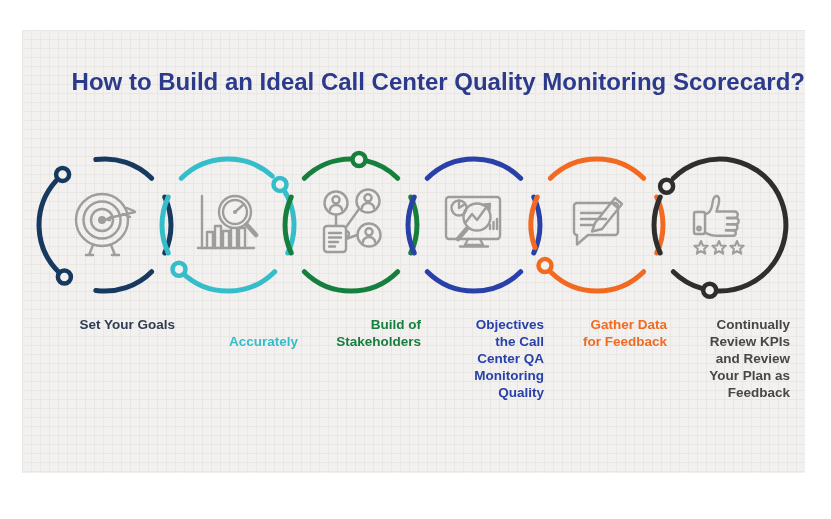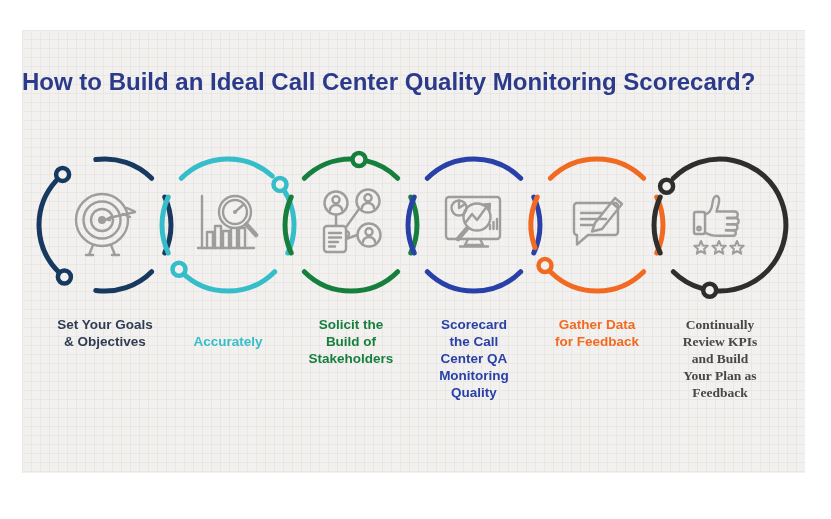--- a/index.html
+++ b/index.html
@@ -9,31 +9,31 @@
   }
   .card{
     position:absolute;left:22px;top:30px;width:783px;height:443px;
     background-color:var(--card-bg,#f2f1ef);
     background-image:
       linear-gradient(var(--grid-line,#e8e7e4) 1px, transparent 1px),
       linear-gradient(90deg, var(--grid-line,#e8e7e4) 1px, transparent 1px);
     background-size:9px 9px;
   }
   .title{
-    position:absolute;left:0;top:38px;width:100%;text-align:left;
+    position:absolute;left:0;top:38px;width:100%;text-align:right;
     font-size:24px;font-weight:bold;letter-spacing:0;color:#2b3a8a;
   }
   .step{position:absolute;width:0;height:0;}
   .ring-svg{position:absolute;width:152px;height:152px;left:-76px;top:-76px;overflow:visible;}
   .icon-svg{position:absolute;width:80px;height:80px;left:-40px;top:-41px;}
   .icon-svg .ln{fill:none;stroke:var(--icon-stroke,#9d9d9d);stroke-width:2.4;stroke-linecap:round;stroke-linejoin:round;}
   .icon-svg .thick{stroke-width:4.6;}
   .icon-svg .fl{fill:var(--icon-stroke,#9d9d9d);stroke:none;}
   .step-label{
-    position:absolute;width:140px;left:-70px;top:91px;text-align:center;
+    position:absolute;width:140px;left:-70px;top:91px;text-align:right;
     font-size:13.5px;font-weight:bold;line-height:17px;color:#333;
   }
 </style>
 </head>
 <body>
 
 <div class="page">
   <div class="card">
 
     <div class="title" style="color: rgb(43, 58, 138);">How to Build an Ideal Call Center Quality Monitoring Scorecard?</div>
@@ -52,21 +52,20 @@
         <circle class="ln" cx="37" cy="36" r="18.5"></circle>
         <circle class="ln" cx="37" cy="36" r="11"></circle>
         <circle class="fl" cx="37" cy="36" r="4"></circle>
         <path class="ln" d="M28,61 L24,71 M21,71 h7 M46,61 L50,71 M47,71 h7"></path>
         <path class="ln" d="M44,34 L70,28"></path>
         <path class="fl" d="M37,36 l11,-5 l-2.5,6.5 z"></path>
         <path class="ln" d="M62,24 l7,3 M58,30 l7,3"></path>
       </svg>
       <div class="step-label" style="color: rgb(47, 61, 82);">
           <div>Set Your Goals</div>
-          <div>&amp; Objectives</div>
         </div>
     </div>
 
     <div class="step" style="left:206px;top:195px;">
       <svg class="ring-svg" viewBox="-76 -76 152 152">
           <path d="M59.8,27.9 A66,66 0 0 0 55.4,-35.9" fill="none" stroke="#35bdc9" stroke-width="5" stroke-linecap="round"></path>
           <path d="M44.2,-49.0 A66,66 0 0 0 -46.7,-46.7" fill="none" stroke="#35bdc9" stroke-width="5" stroke-linecap="round"></path>
           <path d="M-59.8,-27.9 A66,66 0 0 0 -59.8,27.9" fill="none" stroke="#35bdc9" stroke-width="5" stroke-linecap="round"></path>
           <path d="M-46.7,46.7 A66,66 0 0 0 46.7,46.7" fill="none" stroke="#35bdc9" stroke-width="5" stroke-linecap="round"></path>
           <circle cx="52.0" cy="-40.6" r="6.5" fill="#f2f1ef" stroke="#35bdc9" stroke-width="4.5"></circle>
@@ -105,21 +104,20 @@
         <path class="ln" d="M51,24 a6,5 0 0 1 12,0"></path>
         <circle class="ln" cx="58" cy="51" r="11.5" style="fill:#f2f1ef"></circle>
         <circle class="ln" cx="58" cy="47.8" r="3.6"></circle>
         <path class="ln" d="M52,58 a6,5 0 0 1 12,0"></path>
         <circle class="ln" cx="35" cy="50" r="3"></circle>
         <circle class="ln" cx="31" cy="64" r="3"></circle>
         <rect class="ln" x="13" y="42" width="22" height="26" rx="3" style="fill:#f2f1ef"></rect>
         <path class="ln" d="M18,49 h12 M18,53.5 h12 M18,58 h9 M18,62.5 h6"></path>
       </svg>
       <div class="step-label" style="color: rgb(23, 127, 62);">
-          <div>Solicit the</div>
           <div>Build of</div>
           <div>Stakeholders</div>
         </div>
     </div>
 
     <div class="step" style="left:452px;top:195px;">
       <svg class="ring-svg" viewBox="-76 -76 152 152">
           <path d="M59.8,27.9 A66,66 0 0 0 59.8,-27.9" fill="none" stroke="#2940a8" stroke-width="5" stroke-linecap="round"></path>
           <path d="M46.7,-46.7 A66,66 0 0 0 -46.7,-46.7" fill="none" stroke="#2940a8" stroke-width="5" stroke-linecap="round"></path>
           <path d="M-59.8,-27.9 A66,66 0 0 0 -59.8,27.9" fill="none" stroke="#2940a8" stroke-width="5" stroke-linecap="round"></path>
@@ -129,21 +127,21 @@
         <rect class="ln" x="12" y="13" width="54" height="42" rx="3"></rect>
         <path class="ln" d="M34,55 L31,61 H49 L46,55 M26,62.5 H54"></path>
         <circle class="ln" cx="25" cy="24" r="7.5"></circle>
         <path class="ln" d="M25,24 V16.5 M25,24 L31,20"></path>
         <circle class="ln" cx="43" cy="33" r="13.5"></circle>
         <path class="ln" d="M32,38 L38,30 L43,36 L51,25 L55.5,20.5 M50,20.5 L56,20 L55.5,26"></path>
         <path class="ln thick" d="M33,44.5 L24,55"></path>
         <path class="ln" d="M56,45 v-4 M59.5,45 v-7 M63,45 v-10"></path>
       </svg>
       <div class="step-label" style="color: rgb(41, 64, 168);">
-          <div>Scorecard</div>
+          <div>Objectives</div>
           <div>the Call</div>
           <div>Center QA</div>
           <div>Monitoring</div>
           <div>Quality</div>
         </div>
     </div>
 
     <div class="step" style="left:575px;top:195px;">
       <svg class="ring-svg" viewBox="-76 -76 152 152">
           <path d="M59.8,27.9 A66,66 0 0 0 59.8,-27.9" fill="none" stroke="#f26a21" stroke-width="5" stroke-linecap="round"></path>
@@ -182,23 +180,23 @@
         <g>
           <path class="ln" style="stroke-width:2" d="M21,57 L22.9,61.5 L27.7,61.8 L24.1,65 L25.2,69.7 L21,67.1 L16.8,69.7 L17.9,65 L14.3,61.8 L19.1,61.5 Z"></path>
         </g>
         <g>
           <path class="ln" style="stroke-width:2" d="M39,57 L40.9,61.5 L45.7,61.8 L42.1,65 L43.2,69.7 L39,67.1 L34.8,69.7 L35.9,65 L32.3,61.8 L37.1,61.5 Z"></path>
         </g>
         <g>
           <path class="ln" style="stroke-width:2" d="M57,57 L58.9,61.5 L63.7,61.8 L60.1,65 L61.2,69.7 L57,67.1 L52.8,69.7 L53.9,65 L50.3,61.8 L55.1,61.5 Z"></path>
         </g>
       </svg>
-      <div class="step-label" style="color: rgb(71, 71, 71); font-family: Liberation Serif, serif;">
+      <div class="step-label" style="color: rgb(71, 71, 71);">
           <div>Continually</div>
           <div>Review KPIs</div>
-          <div>and Build</div>
+          <div>and Review</div>
           <div>Your Plan as</div>
           <div>Feedback</div>
         </div>
     </div>
 
   </div>
 </div>
 
 </body></html>

